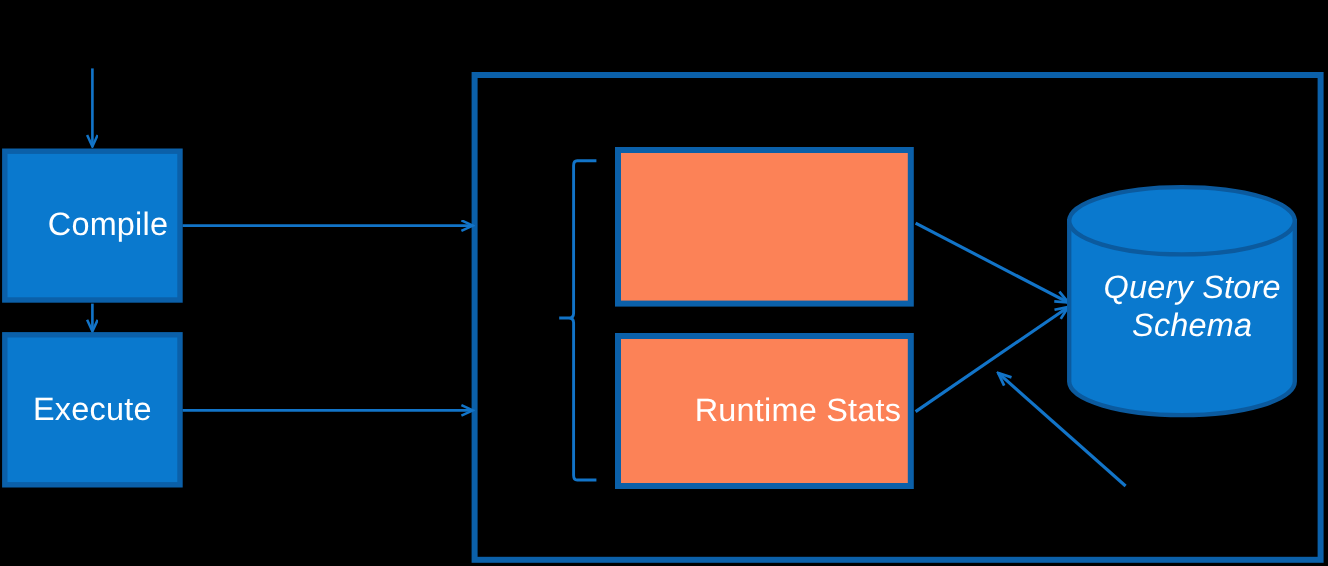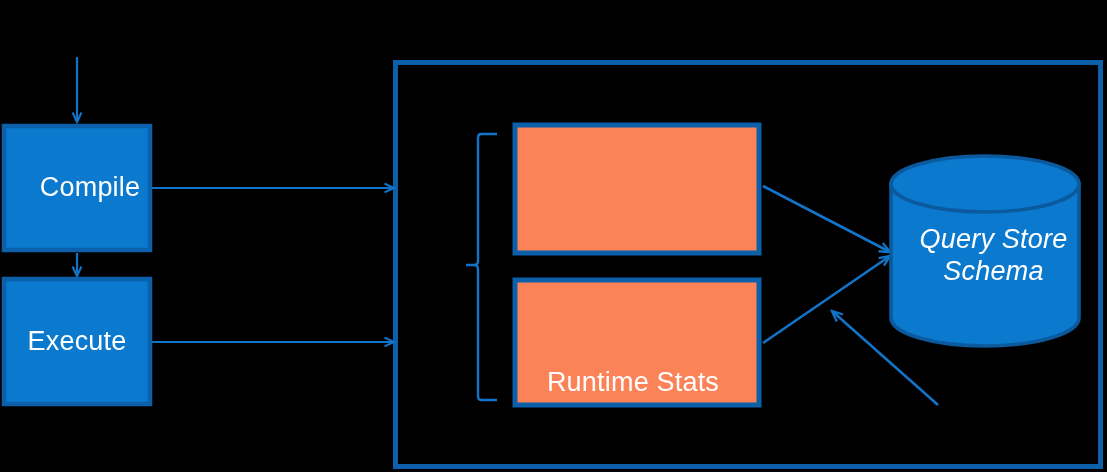--- a/index.html
+++ b/index.html
@@ -88,18 +88,18 @@
       <ellipse cx="985" cy="184" rx="94" ry="28" fill="#0A79CE" stroke="#0B5A9E" stroke-width="3.6"></ellipse>
     </g>
 
   </svg>
 
   <div class="node-label" style="left:2px; top:124px; width:176px; height:128px;">Compile</div>
 
   <div class="node-label" style="left:2px; top:277px; width:150px; height:129px;">Execute</div>
 
 
-  <div class="node-label" style="left:508px; top:277px; width:250px; height:131px;margin-top:40px;">Runtime Stats</div>
+  <div class="node-label" style="left:540px; top:277px; width:250px; height:131px;">Runtime Stats</div>
 
   <div class="node-label" style="left:890px; top:186px; width:207px; height:140px;font-style:italic;">Query Store
 Schema</div>
 
 </div>
 
 </body></html>

